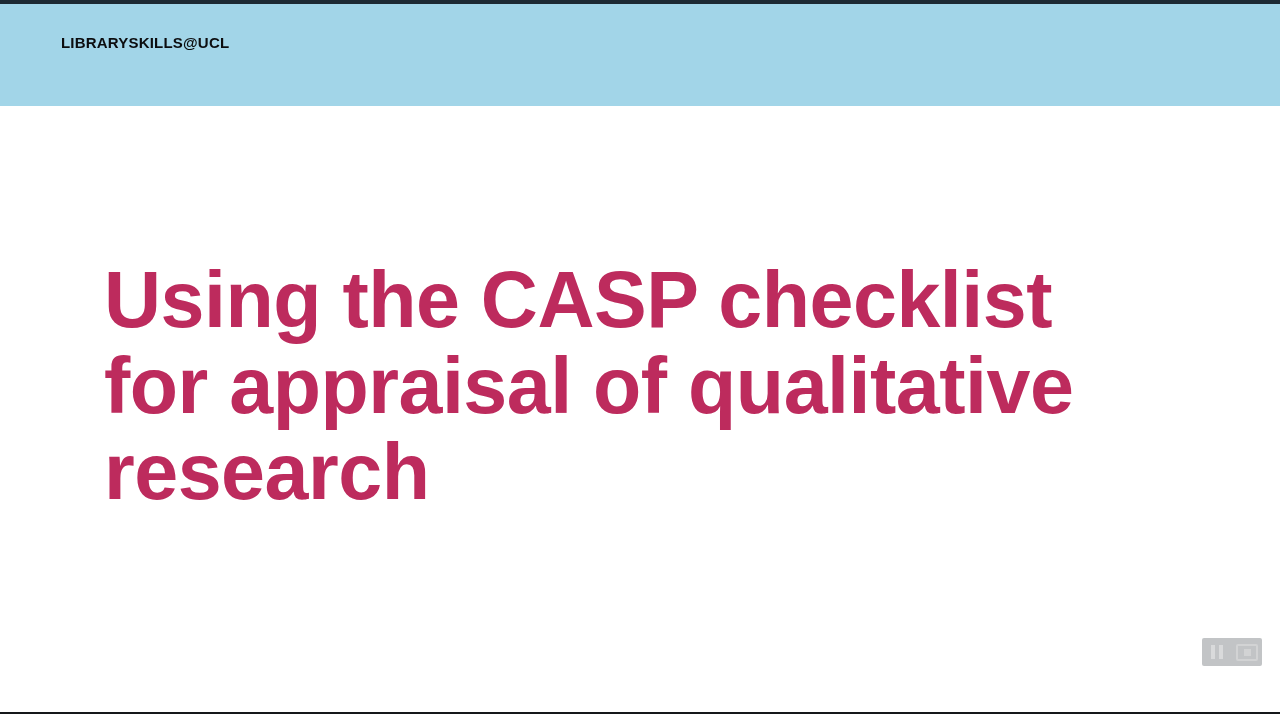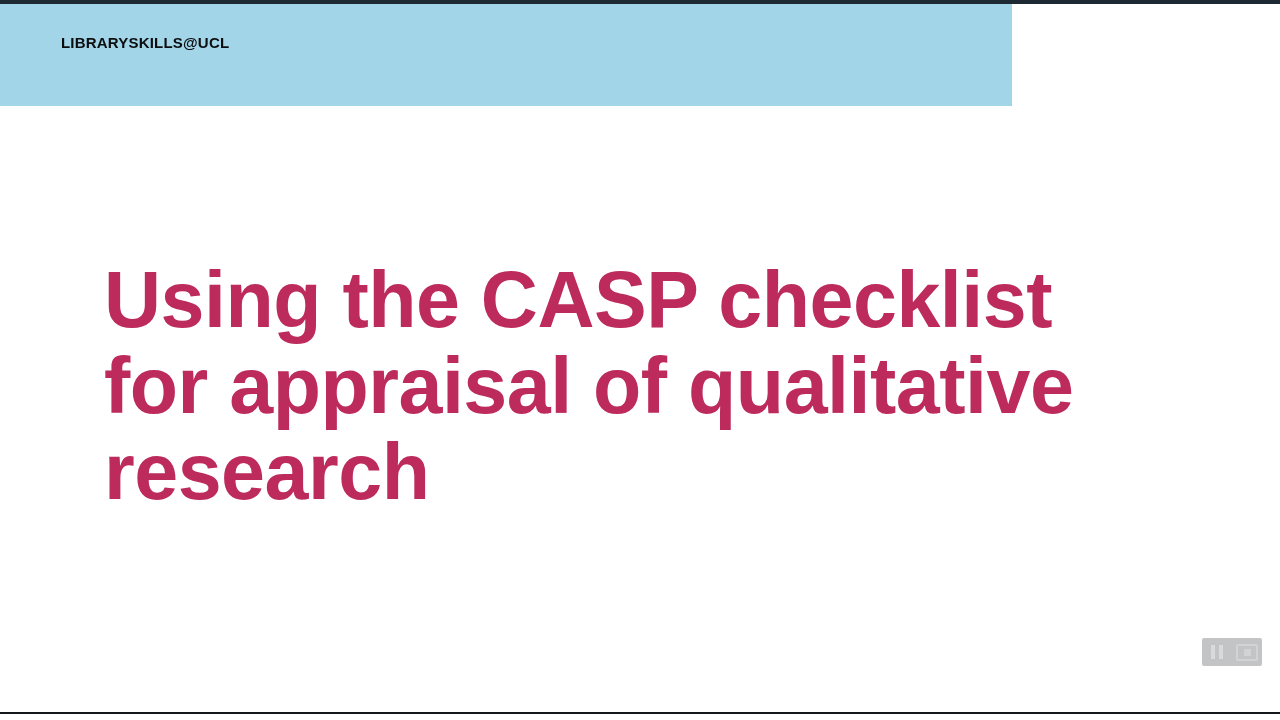--- a/index.html
+++ b/index.html
@@ -34,21 +34,21 @@
     width: 1280px;
     height: 2px;
     background: #15181a;
   }
 
   
   .header-band {
     position: absolute;
     left: 0;
     top: 4px;
-    width: 1012px;
+    width: 1280px;
     height: 102px;
     background: #a2d5e8;
     overflow: hidden;
   }
   .header-title {
     position: absolute;
     left: 61px;
     top: 30px;
     font-size: 15px;
     font-weight: bold;

